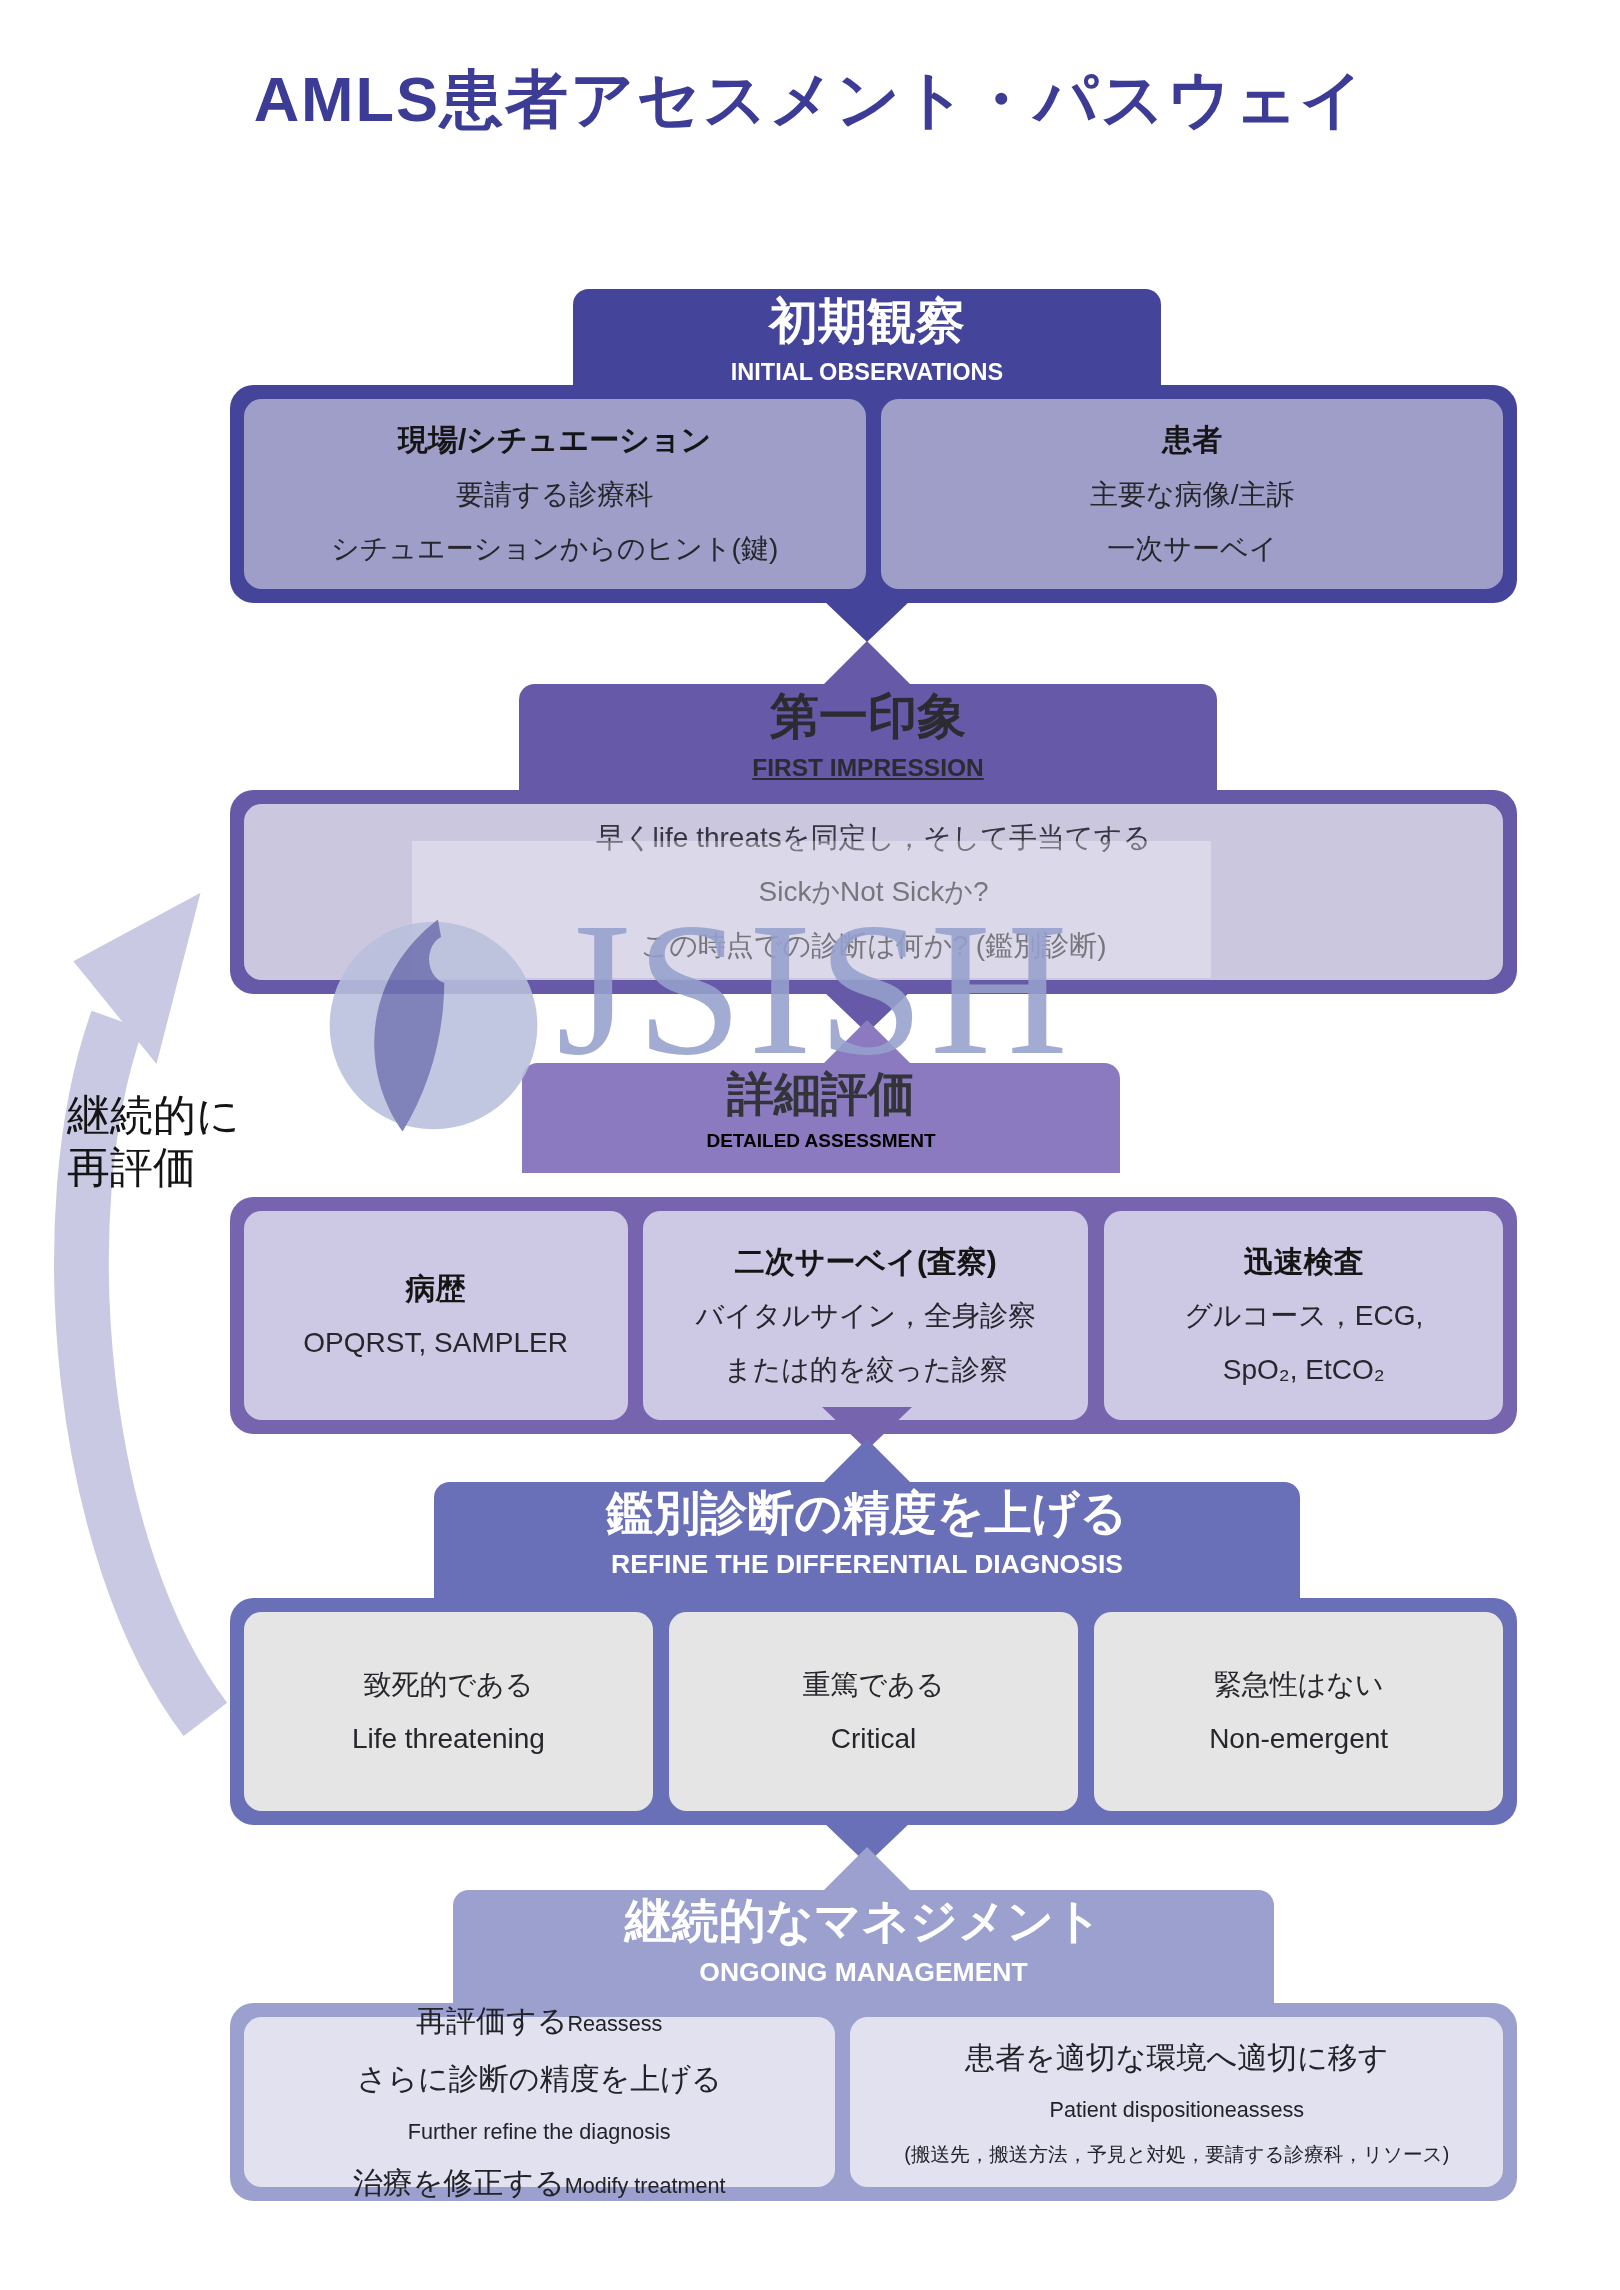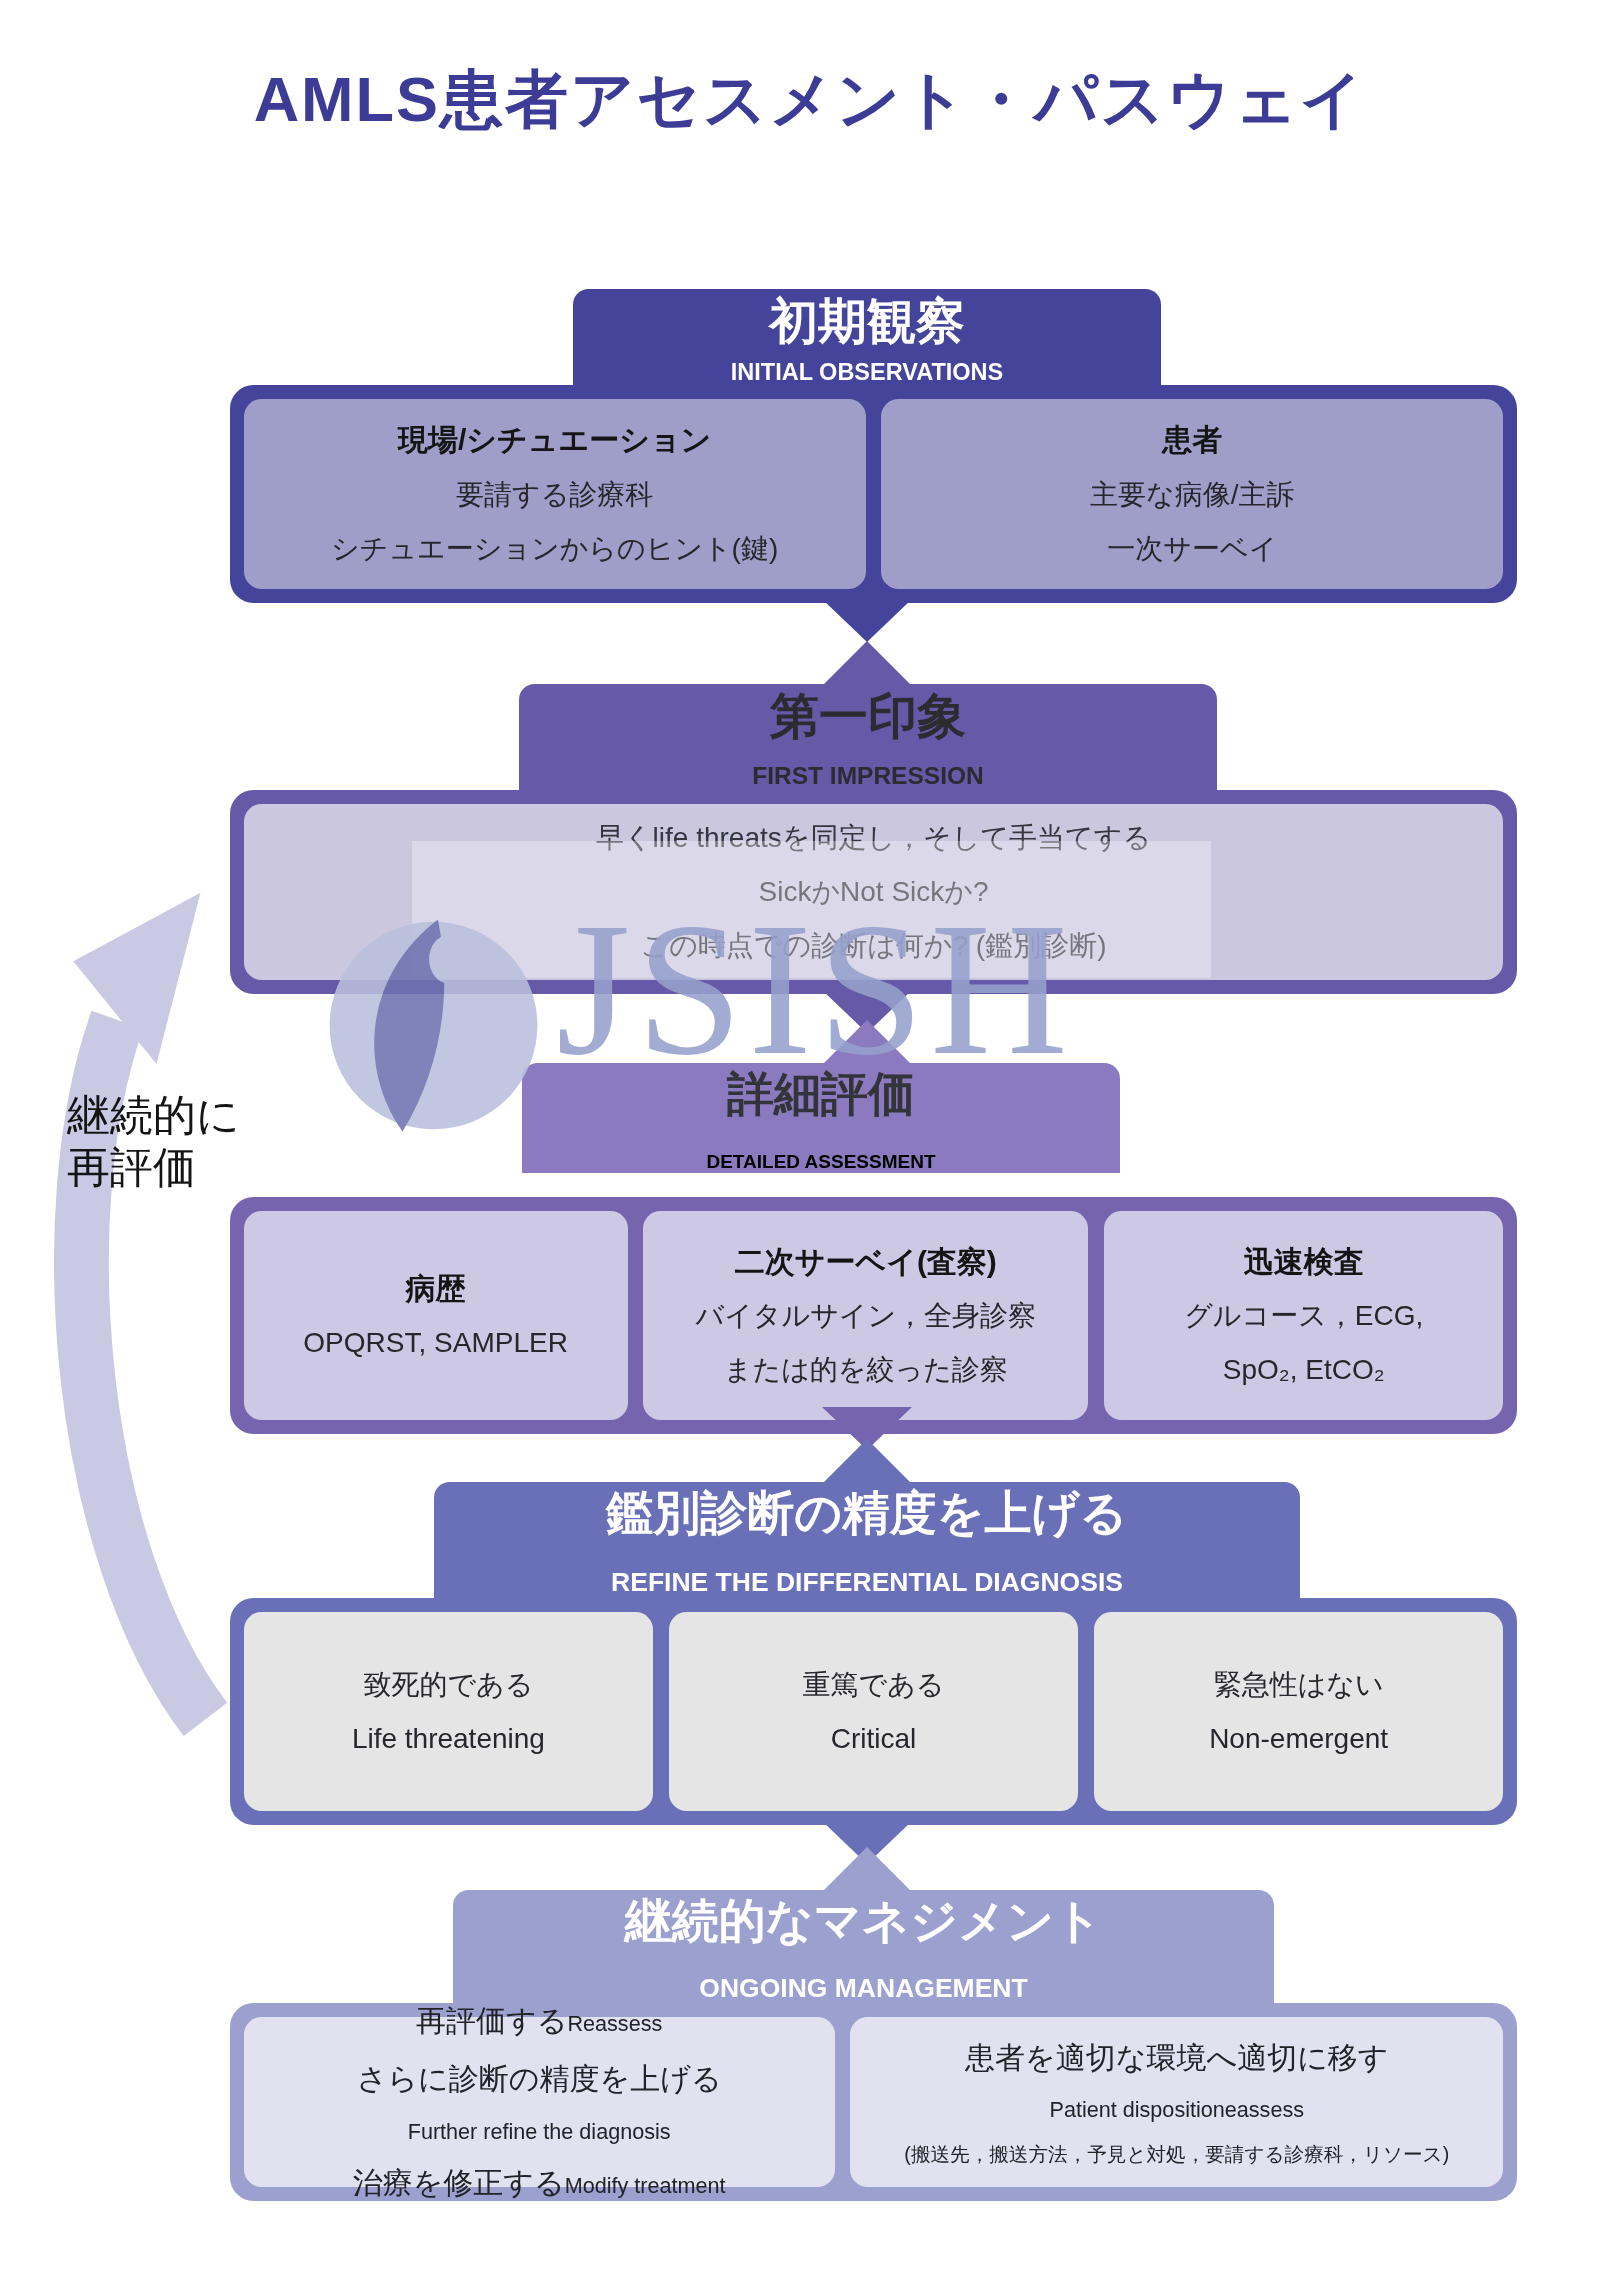--- a/index.html
+++ b/index.html
@@ -15,31 +15,31 @@
   
   .cycle-arrow{position:absolute;left:44px;top:877px;z-index:0;}
   .side-label{
     position:absolute;left:67px;top:1090px;z-index:2;
     font-family:"Liberation Serif","DejaVu Serif",serif;
     font-size:43px;line-height:1.22;color:#141414;white-space:nowrap;
   }
   
   .sec-header{
     position:absolute;border-radius:15.7px 15.7px 0 0;z-index:1;
-    display:flex;flex-direction:column;align-items:center;justify-content:space-between;gap:3.9px;
+    display:flex;flex-direction:column;align-items:center;justify-content:flex-start;gap:3.9px;
     text-align:center;
   }
   .sec-header .ja{font-weight:800;}
   .sec-header .en{font-weight:700;}
   .h1{left:573px;top:289px;width:588px;height:96px;background:#44449a;}
   .h1 .ja{font-size:49px;color:#ffffff;}
   .h1 .en{font-size:23.5px;color:#ffffff;}
   .h2{left:519px;top:684px;width:698px;height:106px;background:#6659a8;}
   .h2 .ja{font-size:49px;color:#2b2b31;}
-  .h2 .en{font-size:24.5px;color:#2b2b31;}
+  .h2 .en{font-size:24.5px;color:#2b2b31;text-decoration:underline;}
   .h3{left:522px;top:1063px;width:598px;height:110px;background:#8b7abf;}
   .h3 .ja{font-size:47px;color:#33333a;}
   .h3 .en{font-size:19px;color:#000000;}
   .h4{left:434px;top:1482px;width:866px;height:116px;background:#6a70b7;}
   .h4 .ja{font-size:47px;color:#ffffff;}
   .h4 .en{font-size:26.5px;color:#ffffff;}
   .h5{left:453px;top:1890px;width:821px;height:114px;background:#9ba0ce;}
   .h5 .ja{font-size:47px;color:#ffffff;}
   .h5 .en{font-size:26.5px;color:#ffffff;}
   

